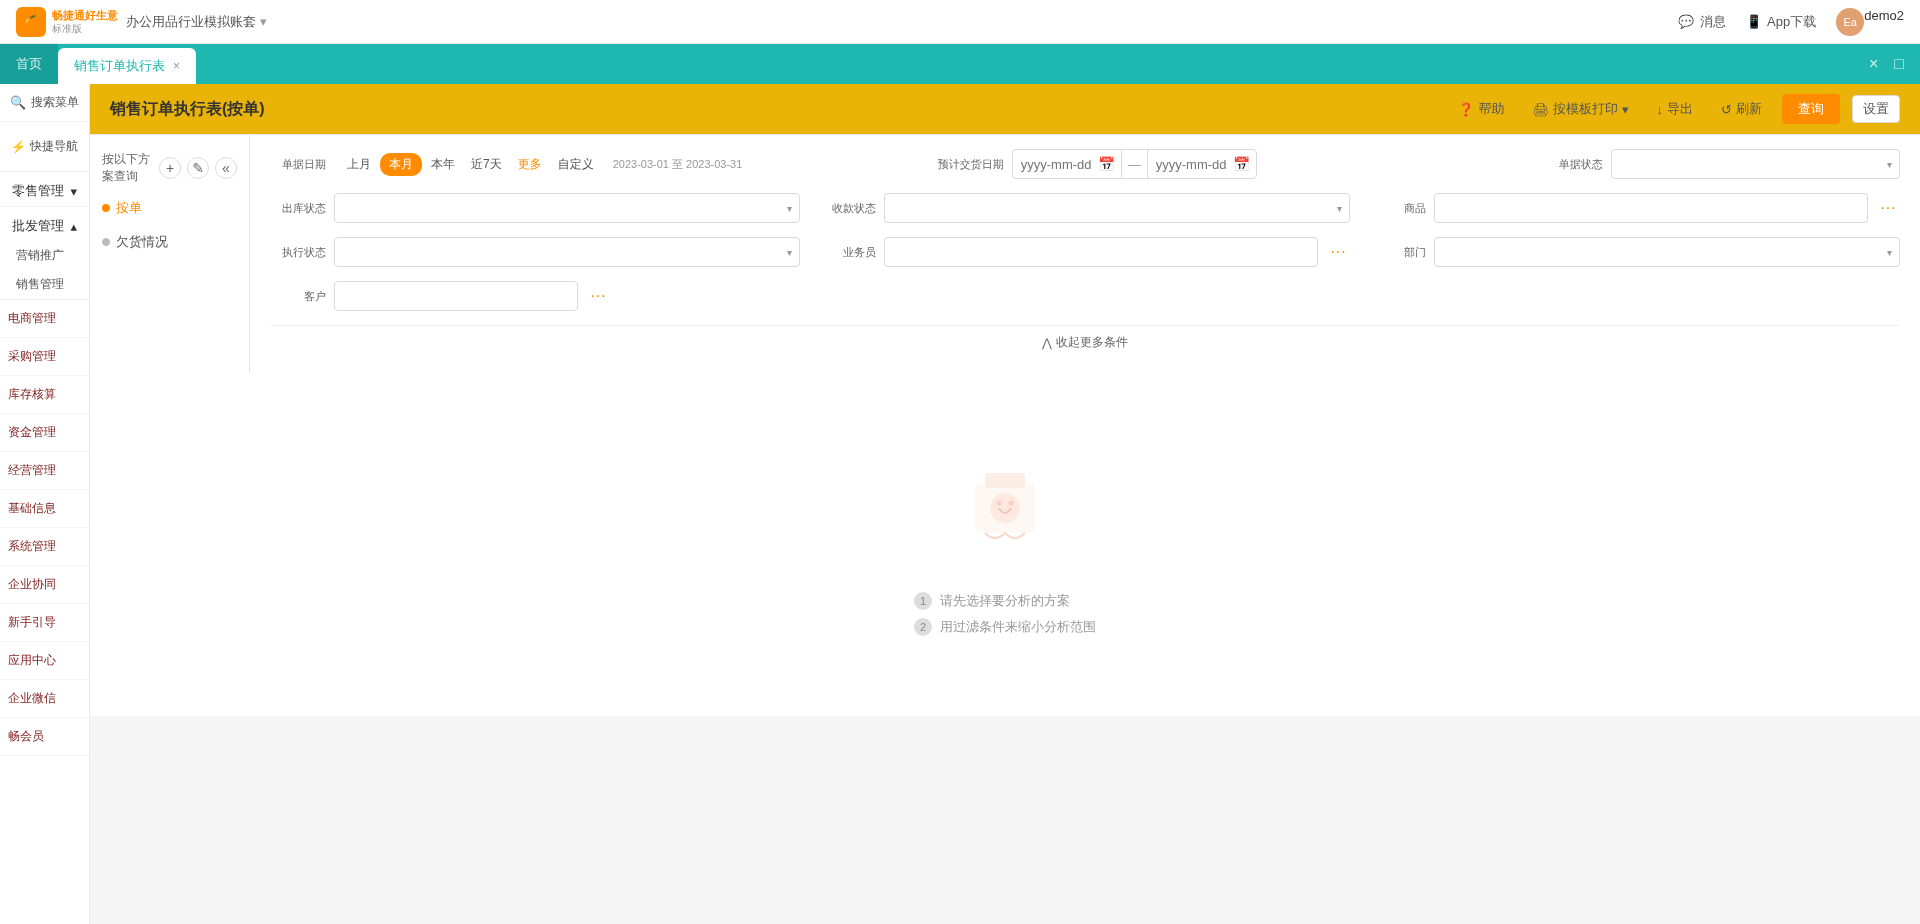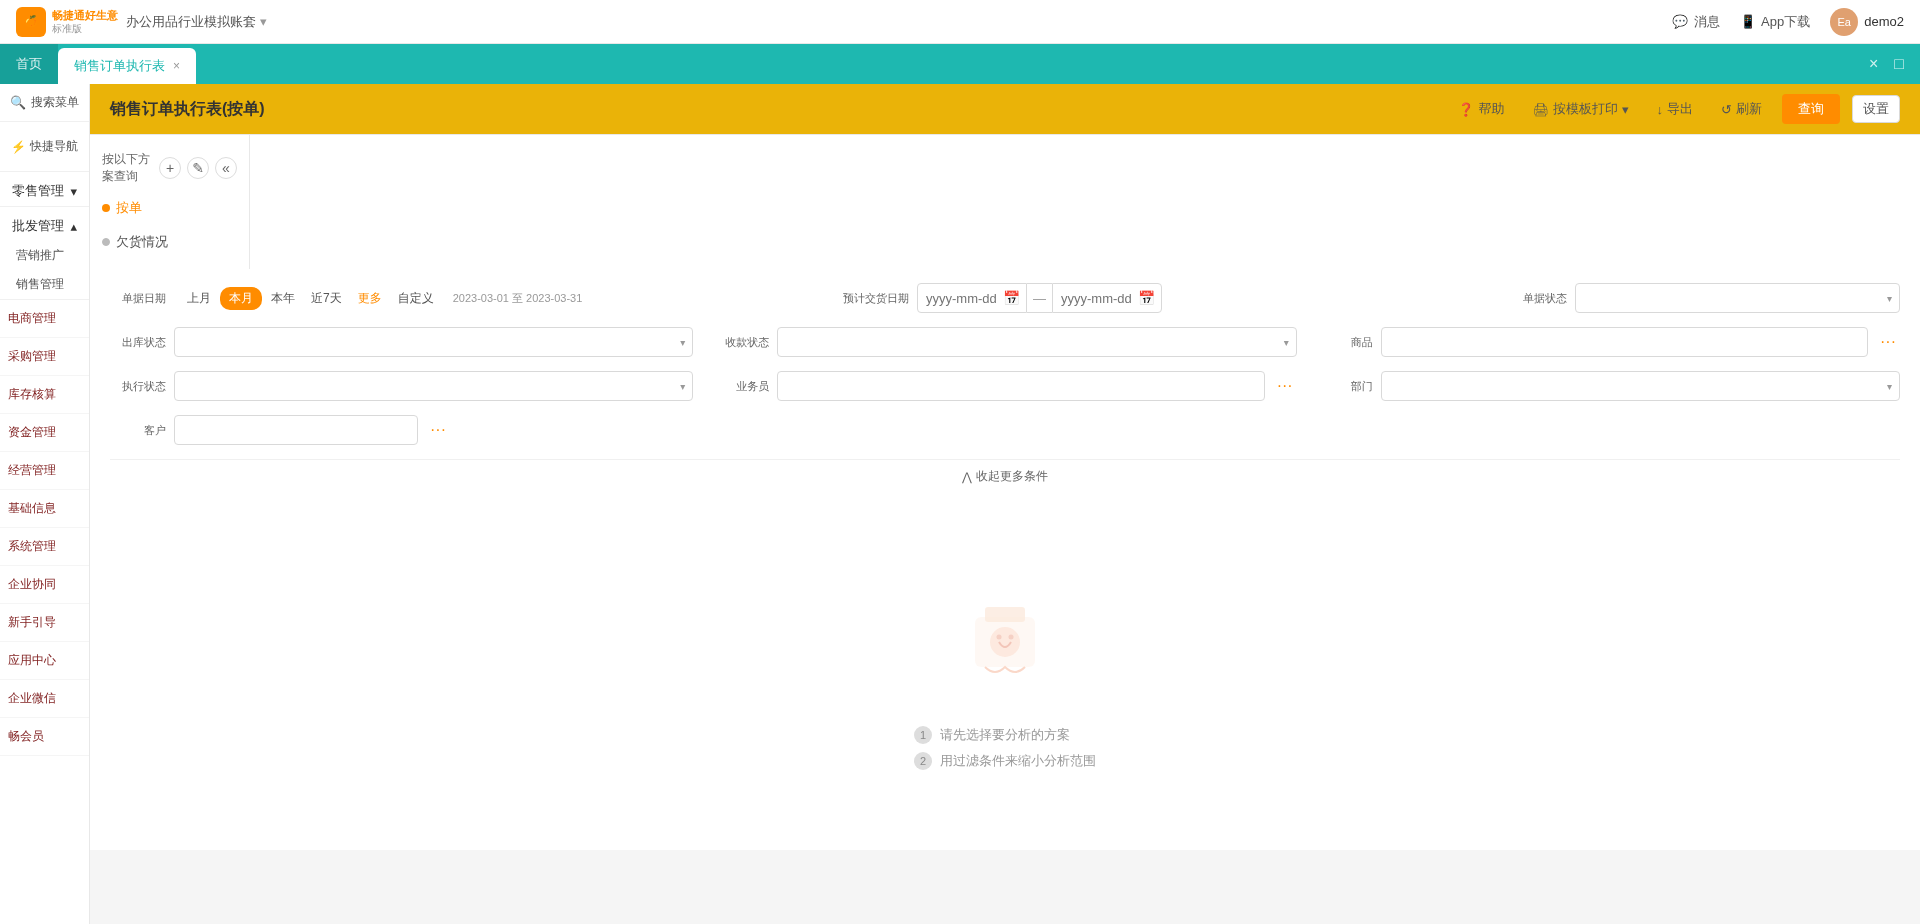--- a/index.html
+++ b/index.html
@@ -58,22 +58,21 @@
     .header-action {
       display: flex;
       align-items: center;
       gap: 5px;
       color: #555;
       cursor: pointer;
       font-size: 13px;
     }
     .user-area {
       display: flex;
-      align-items: center;
-      gap: 6px;
+      gap: 0;
       cursor: pointer;
     }
     .user-avatar {
       width: 28px;
       height: 28px;
       border-radius: 50%;
       background: #e0a070;
       display: flex;
       align-items: center;
       justify-content: center;
@@ -247,21 +246,20 @@
       border: 1px solid #d9d9d9;
       padding: 4px 10px;
       border-radius: 4px;
     }
 
     
     .filter-panel {
       display: flex;
       background: #fff;
       margin: 0;
-      flex-direction: column;
     }
     .filter-left {
       width: 160px;
       flex-shrink: 0;
       border-right: 1px solid #e8e8e8;
       padding: 10px 0;
     }
     .filter-left-header {
       display: flex;
       align-items: center;

